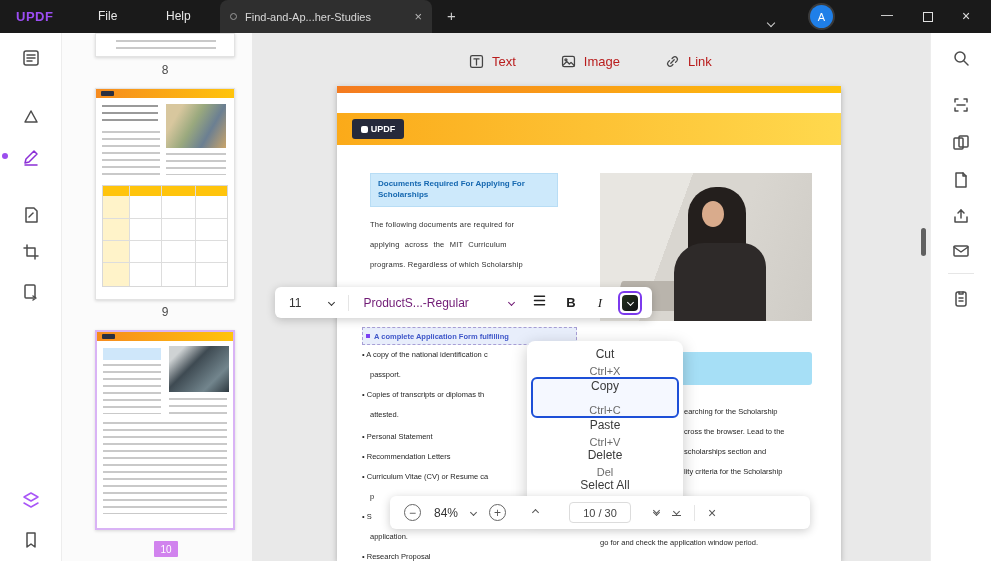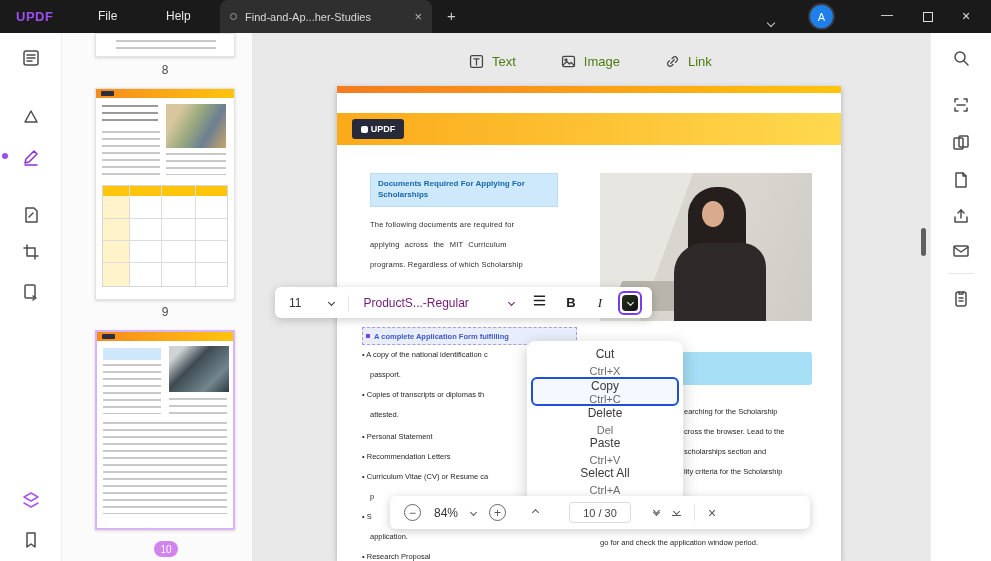--- a/index.html
+++ b/index.html
@@ -38,39 +38,39 @@
               display:flex; align-items:center; justify-content:center; }
   .lsb .active { color:#8b2fd6; }
   .active-dot { position:absolute; left:2px; top:120px; width:6px; height:6px; border-radius:50%; background:#9b4dee; }
 
   
   .tpanel { position:absolute; left:62px; top:33px; bottom:0; width:190px; background:#fbfbfb; }
   .thumb { position:absolute; left:33px; width:140px; background:#fff; border:1px solid #e3e3e3;
            box-shadow:0 1px 3px rgba(0,0,0,.15); overflow:hidden; }
   .pnum { position:absolute; left:33px; width:140px; text-align:center; font-size:12px; color:#4a4a4a; }
   .pill { position:absolute; left:92px; width:24px; height:16px; background:#d183ee; color:#fff;
-          border-radius:8px; font-size:10px; display:flex; align-items:center; justify-content:center; }
+          border-radius:1px; font-size:10px; display:flex; align-items:center; justify-content:center; }
   .tbar { position:absolute; left:0; right:0; top:0; height:9px; background:linear-gradient(90deg,#f68b1f,#ffc40c); }
   .tlogo { position:absolute; left:5px; top:2px; width:13px; height:5px; background:#2b2f40; border-radius:1px; }
   .sketch { position:absolute; background-image:repeating-linear-gradient(#9a9a9a 0 2px, transparent 2px 7px); }
   .sketch.light { background-image:repeating-linear-gradient(#c9c9c9 0 2px, transparent 2px 7px); }
   .t9photo { position:absolute; left:70px; top:15px; width:60px; height:44px;
              background:linear-gradient(120deg,#d8c79e 20%,#9aa97e 45%,#6b7f92 70%,#caa56a); }
   .t9table { position:absolute; left:6px; top:96px; width:126px; height:102px; border:1px solid #d8d8d8;
              background:linear-gradient(90deg,#fff3c9 0 26px,#fff 26px); }
   .t9thead { position:absolute; left:0; right:0; top:0; height:10px; background:#ffc40c; }
   .t9hline { position:absolute; left:0; right:0; height:1px; background:#ddd; }
   .t9vline { position:absolute; top:0; bottom:0; width:1px; background:#ddd; }
   .t10head { position:absolute; left:6px; top:16px; width:58px; height:12px; background:#cfe7fa; }
   .t10photo { position:absolute; left:72px; top:14px; width:60px; height:46px;
               background:linear-gradient(135deg,#cfd3d4 15%,#3e4a52 40%,#72858d 75%,#2e3940); }
 
   
   .ctb { position:absolute; left:468px; top:45px; height:32px; display:flex; gap:44px; align-items:center; z-index:2; }
-  .titem { display:flex; align-items:center; gap:7px; font-size:13px; color:#4d7c0f; }
+  .titem { display:flex; align-items:center; gap:7px; font-size:13px; color:#b91c1c; }
   .titem svg { color:#444; }
 
   
   .page { position:absolute; left:337px; top:86px; width:504px; height:475px; background:#fff;
           box-shadow:0 2px 6px rgba(0,0,0,.25); z-index:1; }
   .pstrip { position:absolute; left:0; right:0; top:0; height:7px; background:linear-gradient(90deg,#f47b20,#ffc40c); }
   .pband { position:absolute; left:0; right:0; top:27px; height:32px; background:linear-gradient(90deg,#fbaa19,#ffd94e); }
   .plogo { position:absolute; left:15px; top:6px; width:52px; height:20px; background:#262a3b; border-radius:3px;
            color:#fff; font-size:9px; font-weight:bold; display:flex; align-items:center; justify-content:center; gap:3px; }
   .plogo-glyph { width:7px; height:7px; background:#fff; border-radius:2px; }
@@ -106,21 +106,21 @@
                display:flex; align-items:center; justify-content:center; }
   .colorbtn { width:16px; height:16px; border-radius:4px; background:linear-gradient(135deg,#23321c,#101214);
               display:flex; align-items:center; justify-content:center; color:#fff; }
 
   
   .cmenu { position:absolute; left:527px; top:341px; width:156px; background:#fff; border-radius:8px;
            box-shadow:0 4px 16px rgba(0,0,0,.22); z-index:6; padding:6px 0; }
   .citem { height:30px; display:flex; align-items:center; justify-content:space-between; padding:0 15px;
            font-size:12px; color:#3a3a3a;flex-direction:column; }
   .citem .sc { color:#6b6b6b; font-size:11px; }
-  .citem.hl { border:2px solid #1d4fd7; border-radius:6px; margin:0 4px; padding:0 11px; height:29px; background:#f5f8ff; }
+  .citem.hl { border:2px solid #1d4fd7; border-radius:6px; margin:0 4px; padding:0 11px; height:41px; background:#f5f8ff; }
 
   
   .btb { position:absolute; left:390px; top:496px; width:420px; height:33px; background:#fff; border-radius:6px;
          box-shadow:0 2px 10px rgba(0,0,0,.2); display:flex; align-items:center; z-index:6; padding:0 14px;
          gap:13px; color:#555; }
   .circle-btn { width:17px; height:17px; border:1.2px solid #666; border-radius:50%; display:flex;
                 align-items:center; justify-content:center; font-size:12px; color:#555; line-height:1; flex:none; }
   .zoomval { font-size:12px; color:#333; }
   .pagebox { width:62px; height:21px; border:1px solid #dcdcdc; border-radius:4px; display:flex; align-items:center;
              justify-content:center; font-size:11px; color:#444; margin-left:18px; }
@@ -353,26 +353,26 @@
   <div class="cmenu">
     <div class="citem">
       <span>Cut</span>
       <span class="sc">Ctrl+X</span>
     </div>
     <div class="citem hl">
       <span>Copy</span>
       <span class="sc">Ctrl+C</span>
     </div>
     <div class="citem">
+      <span>Paste</span>
+      <span class="sc">Ctrl+V</span>
+    </div>
+    <div class="citem">
       <span>Delete</span>
       <span class="sc">Del</span>
-    </div>
-    <div class="citem">
-      <span>Paste</span>
-      <span class="sc">Ctrl+V</span>
     </div>
     <div class="citem">
       <span>Select All</span>
       <span class="sc">Ctrl+A</span>
     </div>
   </div>
 
   <div class="btb">
     <span class="circle-btn">−</span>
     <span class="zoomval">84%</span>

